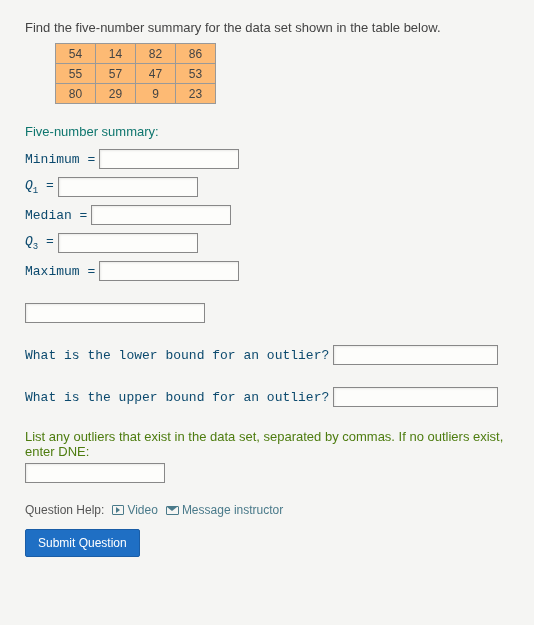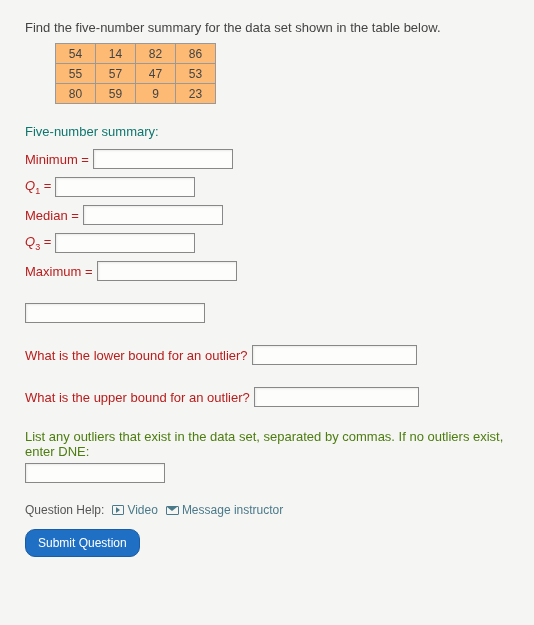--- a/index.html
+++ b/index.html
@@ -23,21 +23,21 @@
     width: 40px;
     height: 20px;
     text-align: center;
     font-size: 12px;
     color: #444;
     background: #fdba74;
   }
   .data-table td.empty { background: transparent; border-color: #999; }
   .section-label { margin: 14px 0 10px 0; color: #0f766e; }
   .row { margin: 8px 0; display: flex; align-items: center; flex-wrap: wrap; gap: 4px; }
-  .row label { color: #b91c1c; white-space: nowrap; }
+  .row label { color: #0c4a6e; white-space: nowrap; font-family: Liberation Mono, monospace; }
   .italic { font-style: italic; }
   input[type="text"] {
     height: 20px;
     border: 1px solid #888;
     background: #fdfdfb;
     padding: 0 4px;
     font-size: 12px;
     box-shadow: inset 1px 1px 2px rgba(0,0,0,0.08);
   }
   .w-med { width: 140px; }
@@ -92,21 +92,21 @@
     border-top: 4px solid #4a7a8a;
   }
   .submit-btn {
     margin-top: 12px;
     background: #1f6fc4;
     color: #fff;
     border: 1px solid #1a5da6;
     padding: 6px 12px;
     font-size: 12px;
     cursor: pointer;
-    border-radius: 10px;
+    border-radius: 2px;
   }
   sub { font-size: 9px; }
 </style>
 </head>
 <body>
 
 
 
 <div class="prompt">Find the five-number summary for the data set shown in the table below.</div>
 
@@ -119,21 +119,21 @@
     <td>86</td>
   </tr>
   <tr>
     <td>55</td>
     <td>57</td>
     <td>47</td>
     <td>53</td>
   </tr>
   <tr>
     <td>80</td>
-    <td>59</td>
+    <td>29</td>
     <td>9</td>
     <td>23</td>
   </tr>
 </tbody>
   </table>
 
 <div class="section-label">Five-number summary:</div>
 
 <div class="row">
   <label>Minimum =</label>

